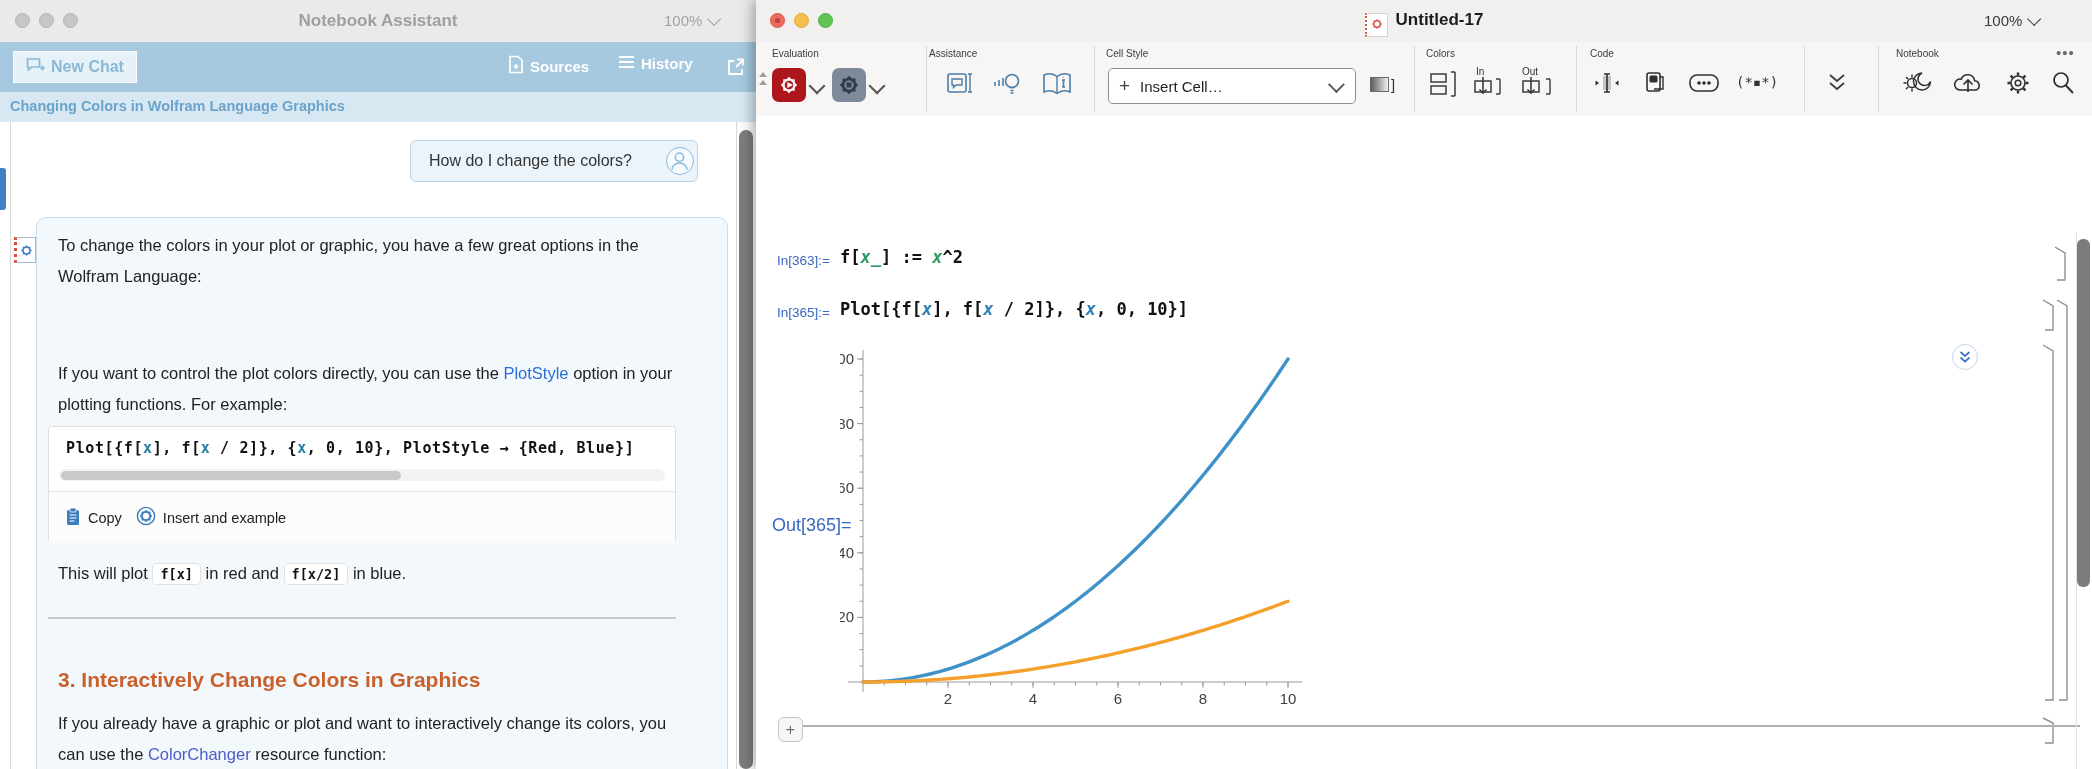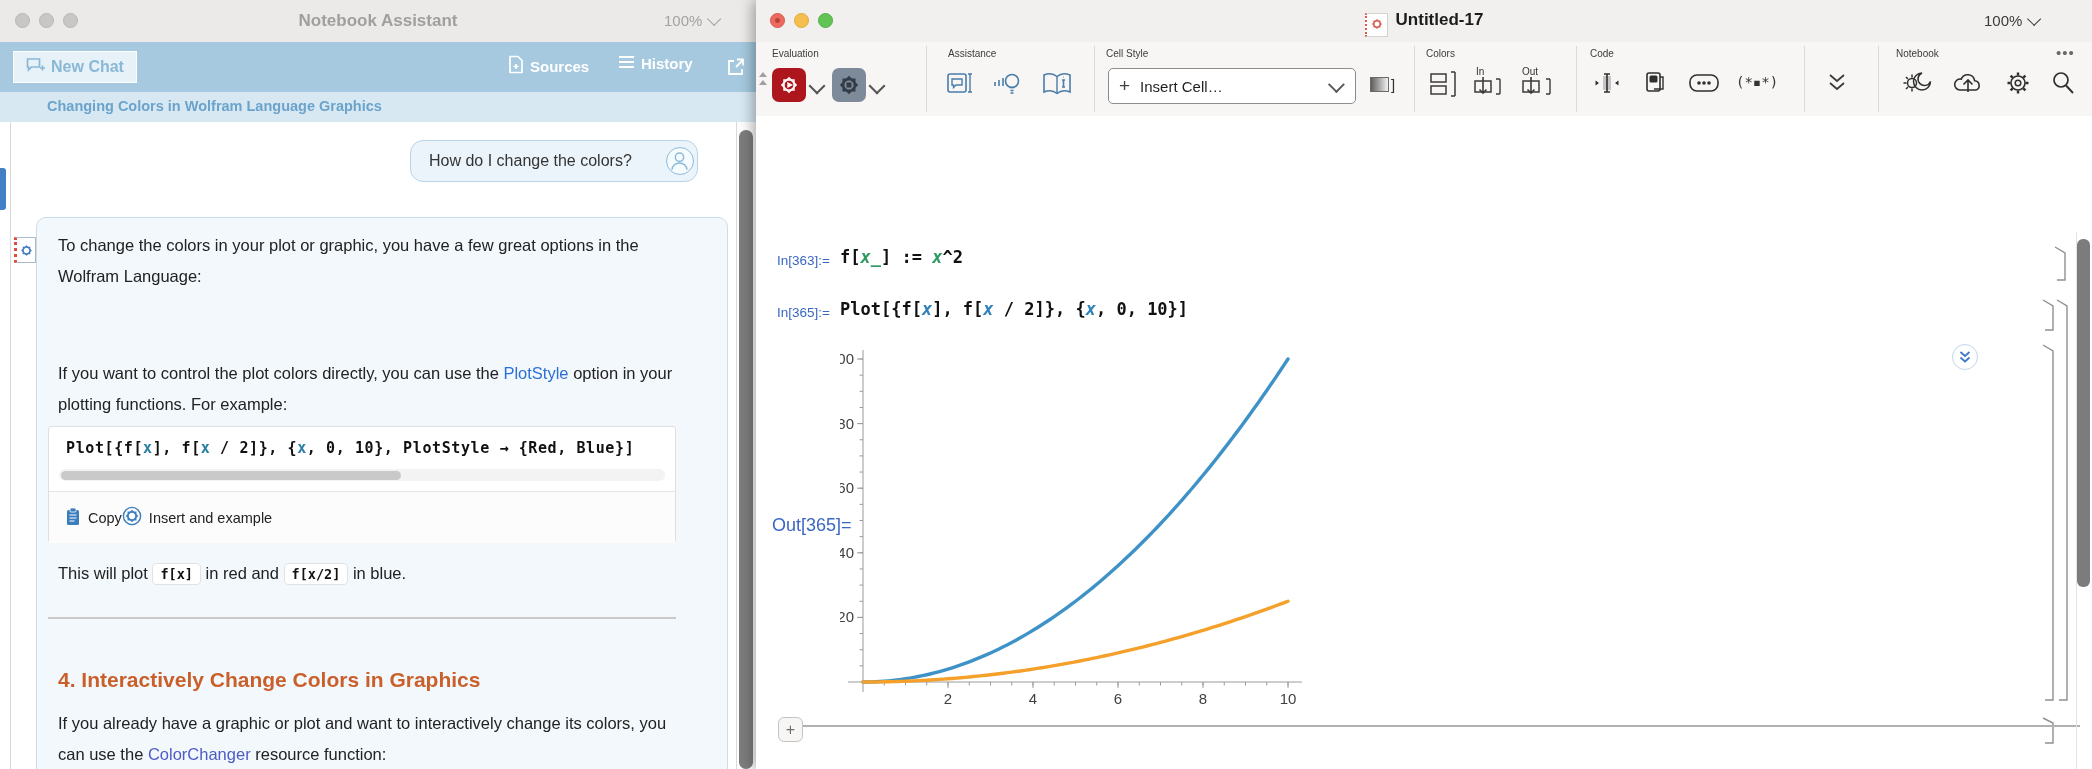--- a/index.html
+++ b/index.html
@@ -10,39 +10,39 @@
   .winL .titlebar{left:0;top:0;width:100%;height:42px;background:#ebeae8;border-bottom:1px solid #d6d4d2;}
   .light{width:15px;height:15px;border-radius:50%;top:13px;}
   .lightL{background:#c9c7c5;border:1px solid #b7b5b3;box-sizing:border-box;}
   .winL .wtitle{left:0;right:0;top:11px;text-align:center;font-size:17px;font-weight:bold;color:#a19f9d;}
   .zoomctl{font-size:15px;color:#a4a2a0;top:12px;}
   .chev{display:inline-block;width:9px;height:9px;border-right:1.8px solid currentColor;border-bottom:1.8px solid currentColor;transform:rotate(45deg) translateY(-3px);margin-left:5px;}
   .bluebar{left:0;top:42px;width:100%;height:50px;background:#a6c9df;}
   .newchat{left:13px;top:9px;width:122px;height:30px;background:#e7f1f8;border:1px solid #fdfdfd;border-radius:0;color:#8ab8d6;font-weight:bold;font-size:16px;display:flex;align-items:center;justify-content:center;gap:6px;}
   .bluebtn{display:flex;align-items:center;gap:6px;color:#fff;font-weight:bold;font-size:15px;top:13px;}
   .crumbbar{left:0;top:92px;width:100%;height:30px;background:#d7e8f3;border-bottom:1px solid #c6daea;}
-  .crumb{left:10px;top:6px;font-size:14.5px;font-weight:bold;color:#6ba3cb;margin-left:37px;}
+  .crumb{left:10px;top:6px;font-size:14.5px;font-weight:bold;color:#6ba3cb;}
   .chatarea{left:0;top:122px;width:756px;height:647px;background:#fff;}
   .vedge{left:10px;top:122px;width:1px;height:647px;background:#d8d8d8;}
   .bluesliver{left:0;top:168px;width:6px;height:42px;background:#4180c4;border-radius:0 3px 3px 0;}
-  .bubble{left:410px;top:140px;width:288px;height:42px;background:#ecf4fb;border:1.5px solid #b9d3e7;border-radius:13px;box-sizing:border-box;display:flex;align-items:center;}
+  .bubble{left:410px;top:140px;width:288px;height:42px;background:#ecf4fb;border:1.5px solid #b9d3e7;border-radius:6px;box-sizing:border-box;display:flex;align-items:center;}
   .bubble .msg{margin-left:18px;font-size:16px;color:#333;}
   .avatar{left:666px;top:147px;width:28px;height:28px;border-radius:50%;border:1.6px solid #8cbada;background:#f6fbfe;box-sizing:border-box;}
   .respbox{left:36px;top:217px;width:692px;height:620px;background:#f3f8fc;border:1.5px solid #c9dded;border-radius:10px;box-sizing:border-box;}
   .asticon{left:14px;top:237px;width:22px;height:26px;background:#fff;border:1px solid #a9bac8;border-left:3px dotted #e04a3f;box-sizing:border-box;display:flex;align-items:center;justify-content:center;}
   .ptext{font-size:16.5px;color:#222;line-height:31px;}
   .h-orange{font-size:21px;font-weight:bold;color:#c9602b;}
   .linkblue{color:#2c6fd6;}
   .linkindigo{color:#4d5cc7;}
   .codebox{left:48px;top:426px;width:628px;height:117px;background:#fff;border:1px solid #dfdfdf;border-radius:3px;box-sizing:border-box;}
   .coderow{left:0;top:0;width:100%;height:64px;overflow:hidden;}
   .codeline{left:17px;top:12px;width:600px;white-space:nowrap;overflow:hidden;font-family:"DejaVu Sans Mono",monospace;font-weight:bold;font-size:15px;letter-spacing:.6px;color:#111;}
   .hsb-track{left:10px;top:42px;width:606px;height:12px;background:#f3f3f3;border-radius:6px;}
   .hsb-thumb{left:2px;top:1.5px;width:340px;height:9px;background:#c9c9c9;border-radius:5px;}
-  .actrow{left:0;top:64px;width:100%;height:52px;border-top:1px solid #e4e4e4;background:#fcfcfc;display:flex;align-items:center;padding-left:16px;box-sizing:border-box;}
+  .actrow{left:0;top:64px;width:100%;height:52px;border-top:1px solid #e4e4e4;background:#fcfcfc;display:flex;align-items:center;gap:14px;padding-left:16px;box-sizing:border-box;}
   .actbtn{display:flex;align-items:center;gap:7px;font-size:14.5px;color:#222;}
   .chip{font-family:"DejaVu Sans Mono",monospace;font-weight:bold;font-size:13.5px;background:#fff;border:1px solid #e2e2e2;border-radius:4px;padding:2px 7px;color:#111;}
   .hrline{left:48px;top:617px;width:628px;height:1.5px;background:#c9c9c9;}
   .tok-fn{color:#111;}
   .tok-pat{color:#2e9b62;font-style:italic;}
   .tok-var{color:#2f81b8;font-style:italic;}
   .tok-var2{color:#2b7fa3;}
   .sbL-track{left:736px;top:122px;width:20px;height:647px;background:#fdfdfd;border-left:1px solid #dadada;box-sizing:border-box;}
   .sbL-thumb{left:739px;top:130px;width:14px;height:639px;background:#7d7d7d;border-radius:7px;}
   
@@ -186,21 +186,21 @@
         </span>
       </div>
     </div>
 
     <div class="a ptext" style="left:58px;top:558px;width:620px">
       <span>This will plot </span><span class="chip">f[x]</span><span> in red and </span><span class="chip">f[x/2]</span><span> in blue.</span>
     </div>
 
     <div class="a hrline"></div>
 
-    <div class="a h-orange" style="left:58px;top:668px">4. Interactively Change Colors in Graphics</div>
+    <div class="a h-orange" style="left:58px;top:668px">3. Interactively Change Colors in Graphics</div>
 
     <div class="a ptext" style="left:58px;top:708px;width:615px">
       <span>If you already have a graphic or plot and want to interactively change its colors, you can use the </span><a class="linkindigo">ColorChanger</a><span> resource function:</span>
     </div>
 
     <div class="a sbL-track"></div>
     <div class="a sbL-thumb"></div>
   </section>
 
   <section class="a winR">
@@ -244,21 +244,21 @@
             <rect x="5.5" y="5.5" width="11" height="11" fill="none" stroke="#323b46" stroke-width="2" transform="rotate(45 11 11)"></rect>
             <rect x="5.5" y="5.5" width="11" height="11" fill="none" stroke="#323b46" stroke-width="2"></rect>
             <rect x="8.5" y="8.5" width="5" height="5" fill="#323b46"></rect>
           </svg>
       </span>
       <span class="a tbtn" style="left:115px;top:38px">
           <span class="chevdn"></span>
         </span>
       <span class="a tdiv" style="left:170px"></span>
 
-      <span class="a grouplabel" style="left:192px">Assistance</span>
+      <span class="a grouplabel" style="left:173px">Assistance</span>
       <span class="a tbtn" style="left:190px;top:30px">
         <svg width="28" height="26" viewBox="0 0 28 26">
             <rect x="2" y="2" width="18" height="18" rx="2" fill="none" stroke="#4a7da9" stroke-width="1.6"></rect>
             <path d="M6,7 h10 v6 h-6 l-2.5,2.5 v-2.5 h-1.5 Z" fill="none" stroke="#4a7da9" stroke-width="1.4"></path>
             <path d="M24,2 v18 M22,2 h4 M22,20 h4" stroke="#4a7da9" stroke-width="1.4"></path>
           </svg>
       </span>
       <span class="a tbtn" style="left:236px;top:28px">
         <svg width="30" height="28" viewBox="0 0 30 28">
             <path d="M3,12 v4 M7,10 v6 M11,8 v8" stroke="#4a7da9" stroke-width="1.6"></path>

